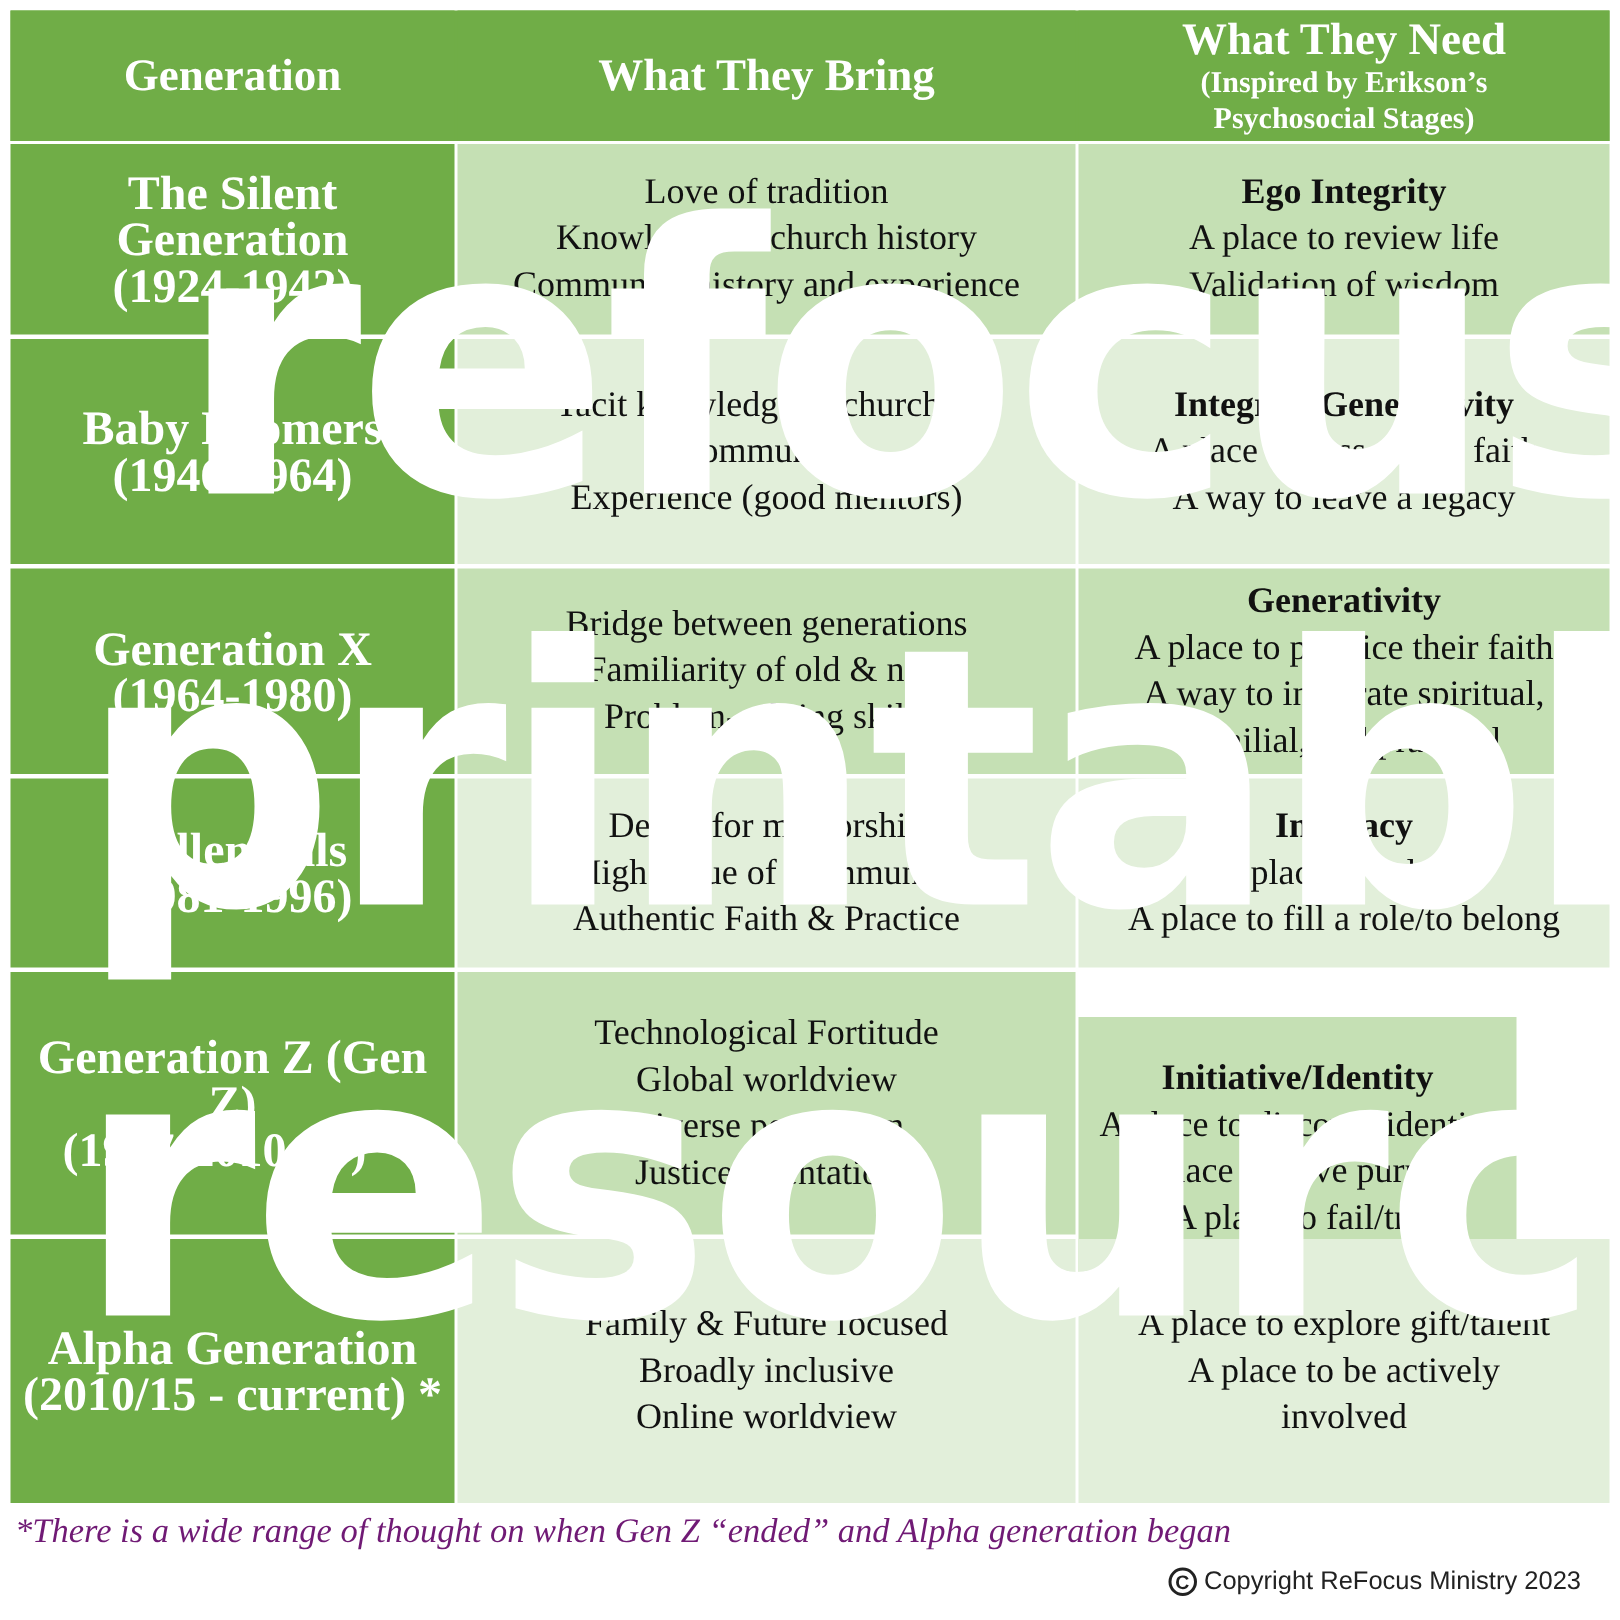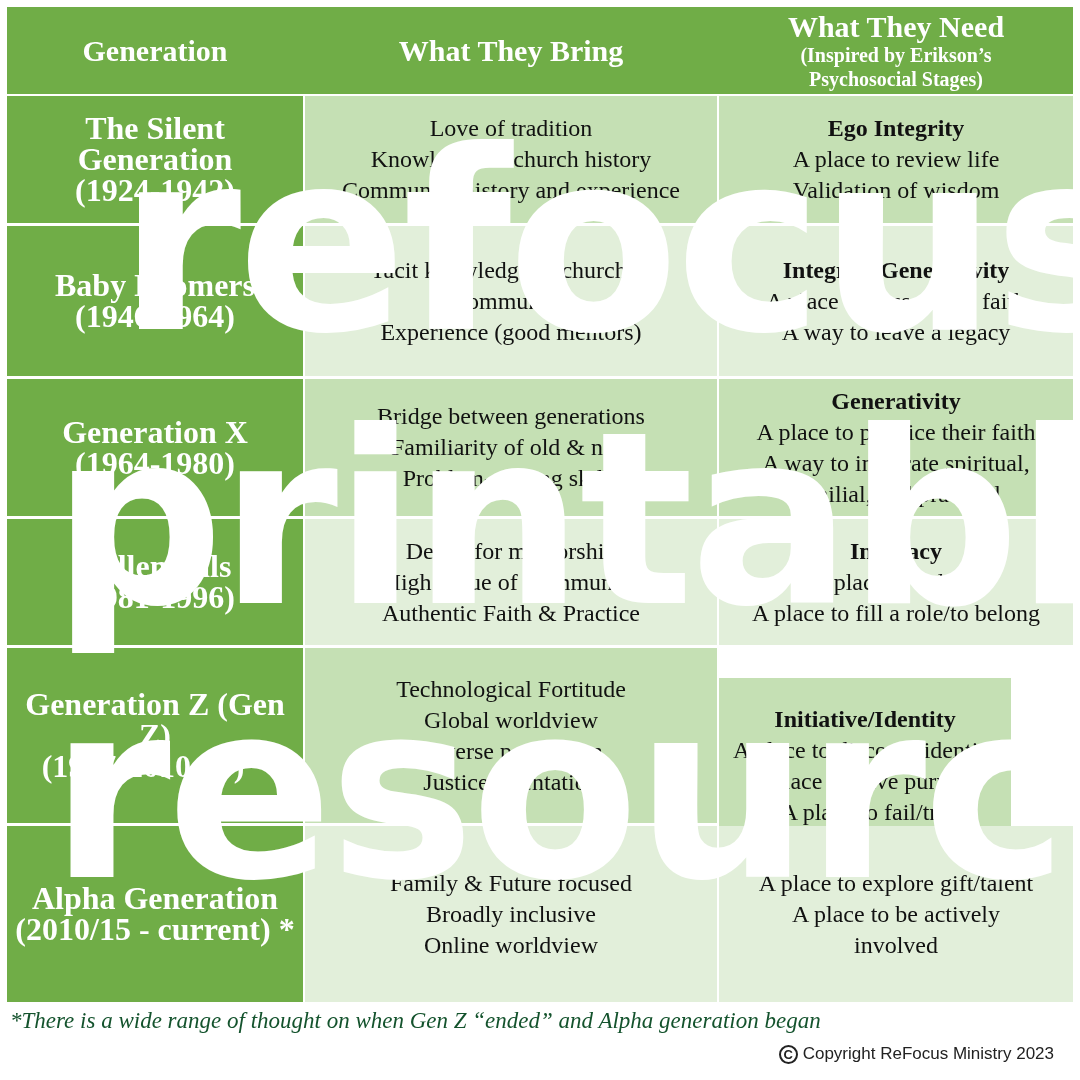--- a/index.html
+++ b/index.html
@@ -7,21 +7,21 @@
   .table { position:absolute; left:7px; top:7px; width:1066px; height:995px; }
   .cell { position:absolute; box-sizing:border-box; display:flex; flex-direction:column; align-items:center; justify-content:center; text-align:center; }
   .hdr { background:#70AD47; color:#ffffff; font-weight:bold; }
   .gen { background:#70AD47; color:#ffffff; font-weight:bold; font-size:32px; line-height:31px; }
   .dark { background:#C5E0B4; }
   .light { background:#E2EFDA; }
   .body-cell { color:#111; font-size:24px; line-height:31px;text-align:center; }
   .need-title { font-weight:bold; }
   .h-big { font-size:30px; line-height:32px; }
   .h-small { font-size:20px; line-height:24px; }
-  .footnote { position:absolute; left:10px; top:1008px; font-style:italic; font-size:23px; color:#14532d; font-family:"Liberation Serif", serif; }
+  .footnote { position:absolute; left:10px; top:1008px; font-style:italic; font-size:23px; color:#701a75; font-family:"Liberation Serif", serif; }
   .copyright { position:absolute; right:26px; top:1044px; font-size:17px; color:#222; font-family:"Liberation Sans", "DejaVu Sans", sans-serif; display:flex; align-items:center; gap:5px; }
   .copy-icon { width:19px; height:19px; border:2px solid #222; border-radius:50%; box-sizing:border-box; display:flex; align-items:center; justify-content:center; font-size:13px; font-weight:bold; line-height:1; }
   .wm { position:absolute; color:#ffffff; font-family:"DejaVu Sans", sans-serif; font-weight:bold; white-space:nowrap; pointer-events:none; letter-spacing:-4px; }
 </style>
 </head>
 <body>
 
 <div class="table">
 
   <div class="cell hdr" style="left:0;top:0;width:1066px;height:87px;"></div>

